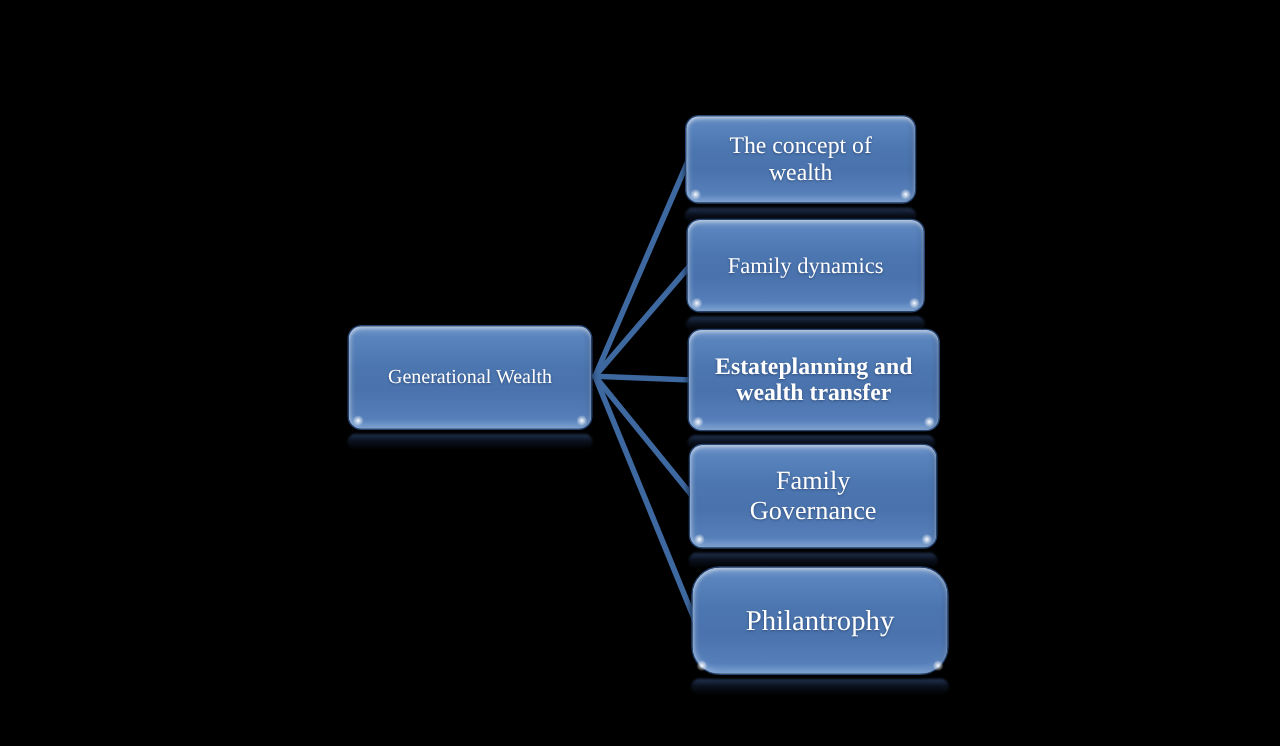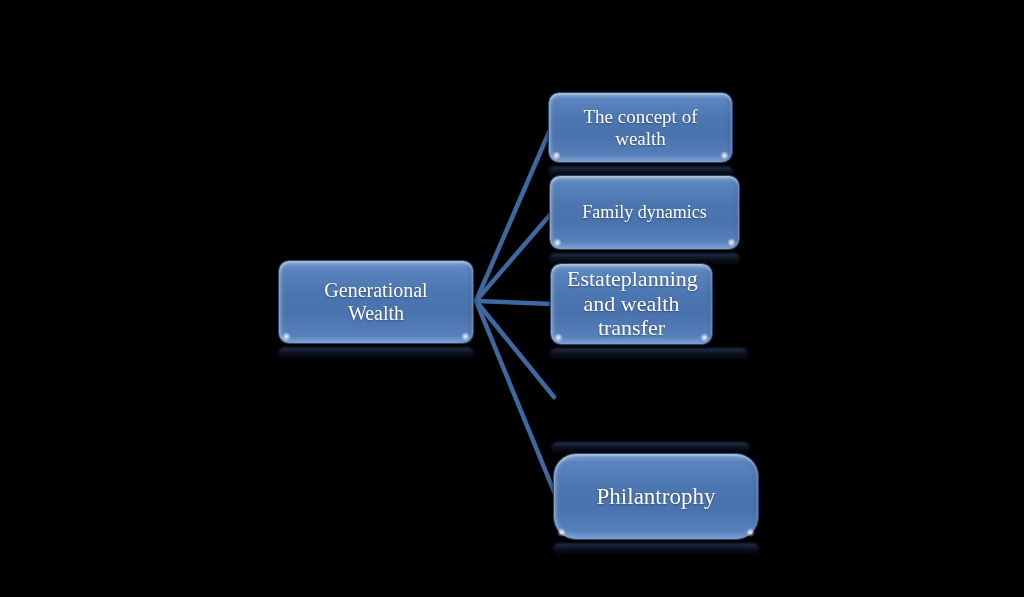--- a/index.html
+++ b/index.html
@@ -83,34 +83,37 @@
 
 <div id="canvas" style="background: rgb(0, 0, 0);">
   <svg id="connectors" xmlns="http://www.w3.org/2000/svg" viewBox="0 0 1024 597">
       <line x1="476" y1="301" x2="551" y2="127.5" stroke="#3e68a0" stroke-width="4.5" stroke-linecap="round"></line>
       <line x1="476" y1="301" x2="552" y2="212.5" stroke="#3e68a0" stroke-width="4.5" stroke-linecap="round"></line>
       <line x1="476" y1="301" x2="553" y2="304" stroke="#3e68a0" stroke-width="4.5" stroke-linecap="round"></line>
       <line x1="476" y1="301" x2="554" y2="397" stroke="#3e68a0" stroke-width="4.5" stroke-linecap="round"></line>
       <line x1="476" y1="301" x2="556" y2="496.5" stroke="#3e68a0" stroke-width="4.5" stroke-linecap="round"></line>
     </svg>
 
-<div class="node" style="left: 278px; top: 260px; width: 196px; height: 84px; font-size: 20px;">
+<div class="node" style="left: 278px; top: 260px; width: 196px; height: 84px; font-size: 16px;">
       <span class="node-label">Generational Wealth</span>
     </div>
     <div class="reflection" style="left: 278px; top: 347px; width: 196px; height: 13px;"></div>
     <div class="node" style="left: 548px; top: 92px; width: 185px; height: 71px; font-size: 19px;">
       <span class="node-label">The concept of wealth</span>
     </div>
     <div class="reflection" style="left: 548px; top: 166px; width: 185px; height: 13px;"></div>
     <div class="node" style="left: 549px; top: 175px; width: 191px; height: 75px; font-size: 18px;">
       <span class="node-label">Family dynamics</span>
     </div>
     <div class="reflection" style="left: 549px; top: 253px; width: 191px; height: 13px;"></div>
-    <div class="node" style="left: 550px; top: 263px; width: 163px; height: 82px; font-size: 22px;">
+    <div class="node" style="left: 550px; top: 263px; width: 202px; height: 82px; font-size: 19px; font-weight: bold;">
       <span class="node-label">Estateplanning and wealth transfer</span>
     </div>
     <div class="reflection" style="left: 550px; top: 348px; width: 198px; height: 13px;"></div>
+    <div class="node" style="left: 551px; top: 355px; width: 199px; height: 84px; font-size: 21px;">
+      <span class="node-label">Family Governance</span>
+    </div>
     <div class="reflection" style="left: 551px; top: 442px; width: 199px; height: 13px;"></div>
     <div class="node" style="left: 553px; top: 453px; width: 206px; height: 87px; font-size: 23px; border-radius: 23px;">
       <span class="node-label">Philantrophy</span>
     </div>
     <div class="reflection" style="left: 553px; top: 543px; width: 206px; height: 13px;"></div>
   </div>
 
 </body></html>

